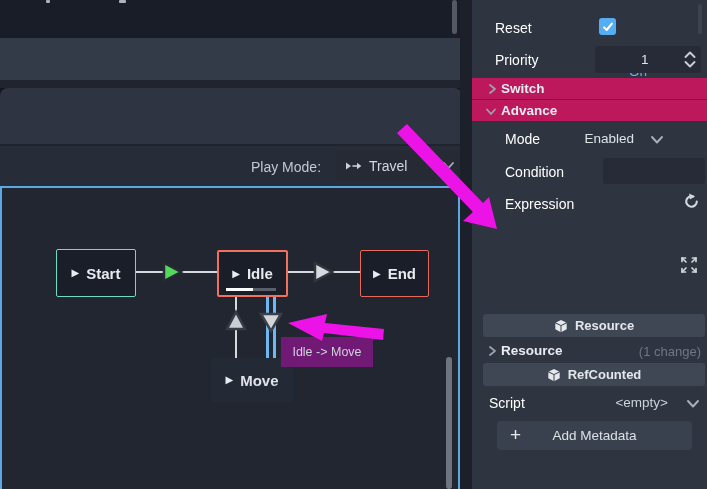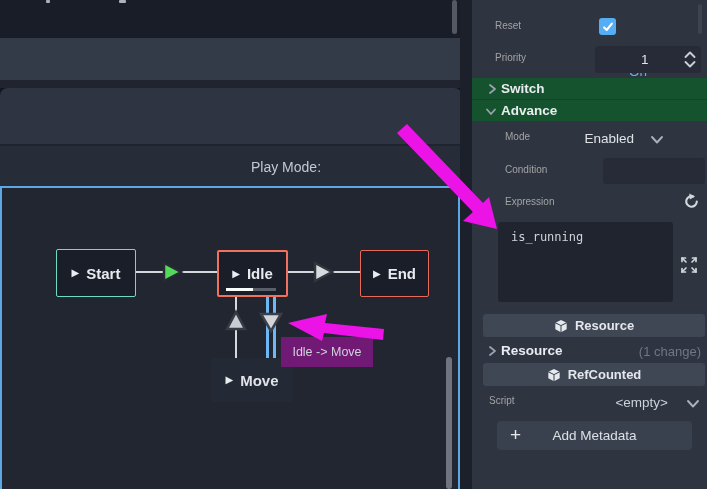--- a/index.html
+++ b/index.html
@@ -28,26 +28,26 @@
   .node-label{font-size:15px;font-weight:bold;color:#e7eaee;}
   .edge{background:#d5d8dd;}
   .edge-blue{background:#6db7f5;}
   .tooltip{background:#701a75;display:flex;align-items:center;justify-content:center;
            font-size:12.5px;color:#cfd3d9;z-index:6;}
   .prog-w{background:#fbfbfc;}
   .prog-g{background:#596069;}
   
   .rpanel{background:#2e3440;}
   .gapcol{background:#1b202a;}
-  .plabel{font-size:10px;color:#a3a3a3;}
+  .plabel{font-size:14px;color:#ffffff;}
   .pvalue{font-size:13.5px;color:#dfe3e8;}
   .field{background:#262b37;border-radius:3px;}
   .checkbox{background:#55aef4;border-radius:3px;display:flex;align-items:center;justify-content:center;}
   .on-text{color:#5fb1f4;font-size:13.5px;margin-top:44px;}
-  .sec-band{background:#14532d;}
+  .sec-band{background:#be185d;}
   .sec-label{font-size:13.5px;font-weight:bold;color:#e9ecf0;}
   .badge{font-size:13px;color:#6e7785;text-align:right;}
   .gbtn{background:#3f4654;border-radius:3px;display:flex;align-items:center;justify-content:center;
         gap:7px;font-size:13px;font-weight:bold;color:#e4e7eb;cursor:default;}
   .meta-btn{background:#3a414e;border-radius:4px;display:flex;align-items:center;justify-content:center;
         font-size:13.5px;color:#dce0e6;}
   .plus{font-size:19px;color:#e4e7eb;font-weight:normal;position:absolute;left:13px;top:3px;}
   .mono{font-family:"DejaVu Sans Mono",monospace;font-size:12px;color:#ced3d9;}
   .icon-svg{display:block;}
   svg polyline,svg line,svg path{stroke-linecap:round;stroke-linejoin:round;}
@@ -62,20 +62,31 @@
   <div class="abs remnant" style="left:119px;top:0;width:7px;height:3px;"></div>
   <div class="abs vscroll" style="left:452px;top:0;width:5px;height:34px;background:#525965;"></div>
 
   <div class="abs strip-mid" style="left:0;top:38px;width:462px;height:42px;"></div>
   <div class="abs strip-gap" style="left:0;top:80px;width:462px;height:8px;"></div>
   <div class="abs strip-panel" style="left:0;top:88px;width:462px;height:56px;"></div>
   <div class="abs strip-gap" style="left:0;top:144px;width:462px;height:2px;"></div>
   <div class="abs toolbar" style="left:0;top:146px;width:462px;height:40px;"></div>
 
   <span class="abs pm-label" style="left:251px;top:159px;">Play Mode:</span>
+  <div class="abs dropdown" style="left:336px;top:150px;width:128px;height:31px;">
+    <svg class="icon-svg" width="17" height="14" viewBox="0 0 17 14">
+      <polygon points="1,3.5 6,7 1,10.5" fill="#ccd1d8"></polygon>
+      <line x1="8" y1="7" x2="12.5" y2="7" stroke="#ccd1d8" stroke-width="1.6"></line>
+      <polygon points="12,3.8 16.3,7 12,10.2" fill="#ccd1d8"></polygon>
+    </svg>
+    <span class="dd-value">Travel</span>
+    <svg class="icon-svg" width="13" height="9" viewBox="0 0 13 9">
+      <polyline points="2,2 6.5,7 11,2" fill="none" stroke="#aab1bb" stroke-width="1.8"></polyline>
+    </svg>
+  </div>
 
   <div class="abs graph" style="left:0;top:186px;width:460px;height:303px;"></div>
   <div class="abs vscroll" style="left:446px;top:357px;width:6px;height:132px;"></div>
 
   <div class="abs edge" style="left:136px;top:271px;width:81px;height:2px;"></div>
   <div class="abs edge" style="left:288px;top:271px;width:72px;height:2px;"></div>
   <div class="abs edge" style="left:235px;top:297px;width:2px;height:61px;"></div>
   <div class="abs edge-blue" style="left:266px;top:297px;width:3px;height:61px;"></div>
   <div class="abs edge-blue" style="left:273px;top:297px;width:3px;height:61px;"></div>
 
@@ -161,23 +172,20 @@
   <div class="abs field" style="left:603px;top:158px;width:102px;height:26px;">
     <span></span>
   </div>
 
   <span class="abs plabel" style="left:505px;top:196px;">Expression</span>
   <svg class="abs icon-svg" style="left:683px;top:193px;" width="17" height="17" viewBox="0 0 17 17">
     <path d="M13.8,8.5 A5.3,5.3 0 1 1 10.2,3.4" fill="none" stroke="#d4d8dd" stroke-width="2.1"></path>
     <polygon points="6.2,0.6 12,3.4 6.8,6.6" fill="#d4d8dd"></polygon>
   </svg>
 
-  <div class="abs" style="left:498px;top:222px;width:175px;height:80px;background:#20242e;border-radius:3px;">
-    <span class="abs mono" style="left:13px;top:8px;">is_running</span>
-  </div>
   <svg class="abs icon-svg" style="left:680px;top:256px;" width="18" height="18" viewBox="0 0 18 18">
     <g stroke="#d2d6db" stroke-width="1.7" fill="none">
       <polyline points="2,5.5 2,2 5.5,2"></polyline>
         <line x1="2" y1="2" x2="6" y2="6"></line>
       <polyline points="12.5,2 16,2 16,5.5"></polyline>
         <line x1="16" y1="2" x2="12" y2="6"></line>
       <polyline points="16,12.5 16,16 12.5,16"></polyline>
         <line x1="16" y1="16" x2="12" y2="12"></line>
       <polyline points="5.5,16 2,16 2,12.5"></polyline>
         <line x1="2" y1="16" x2="6" y2="12"></line>

